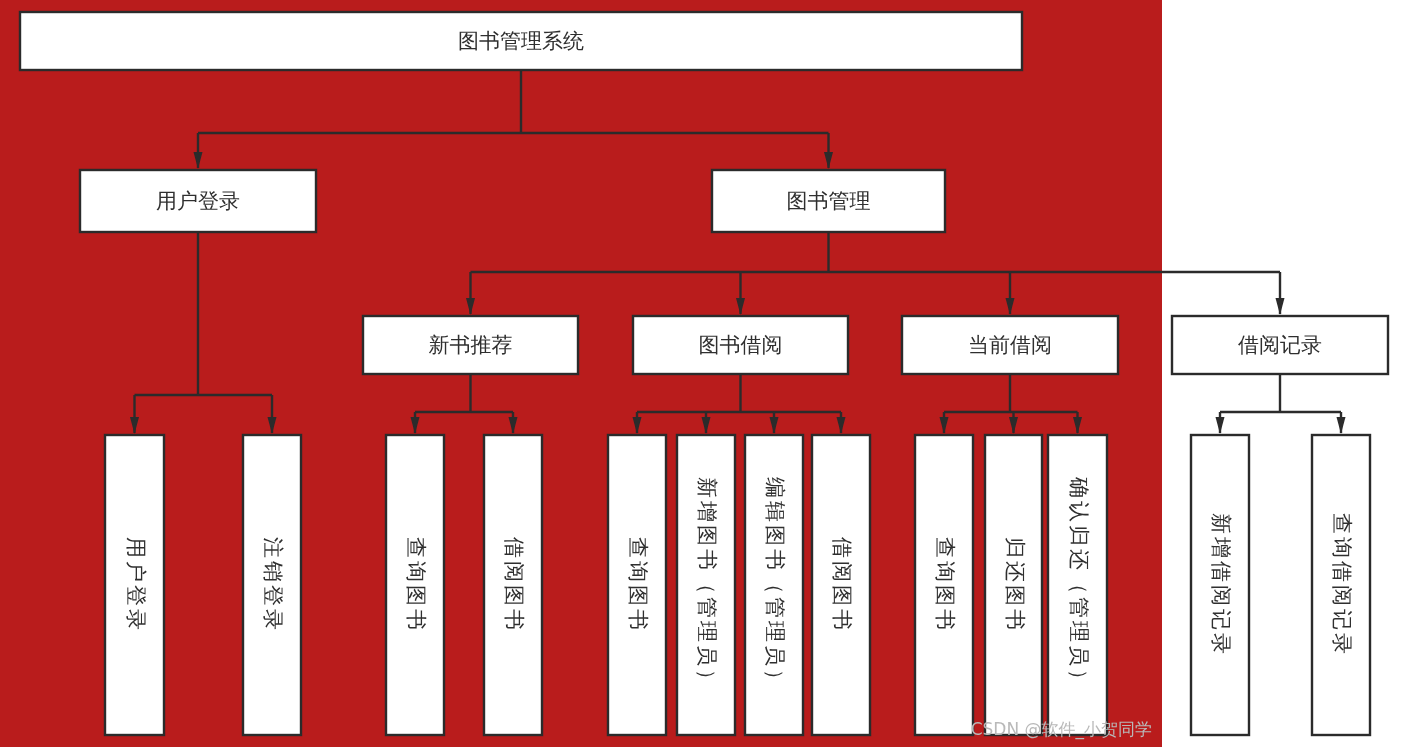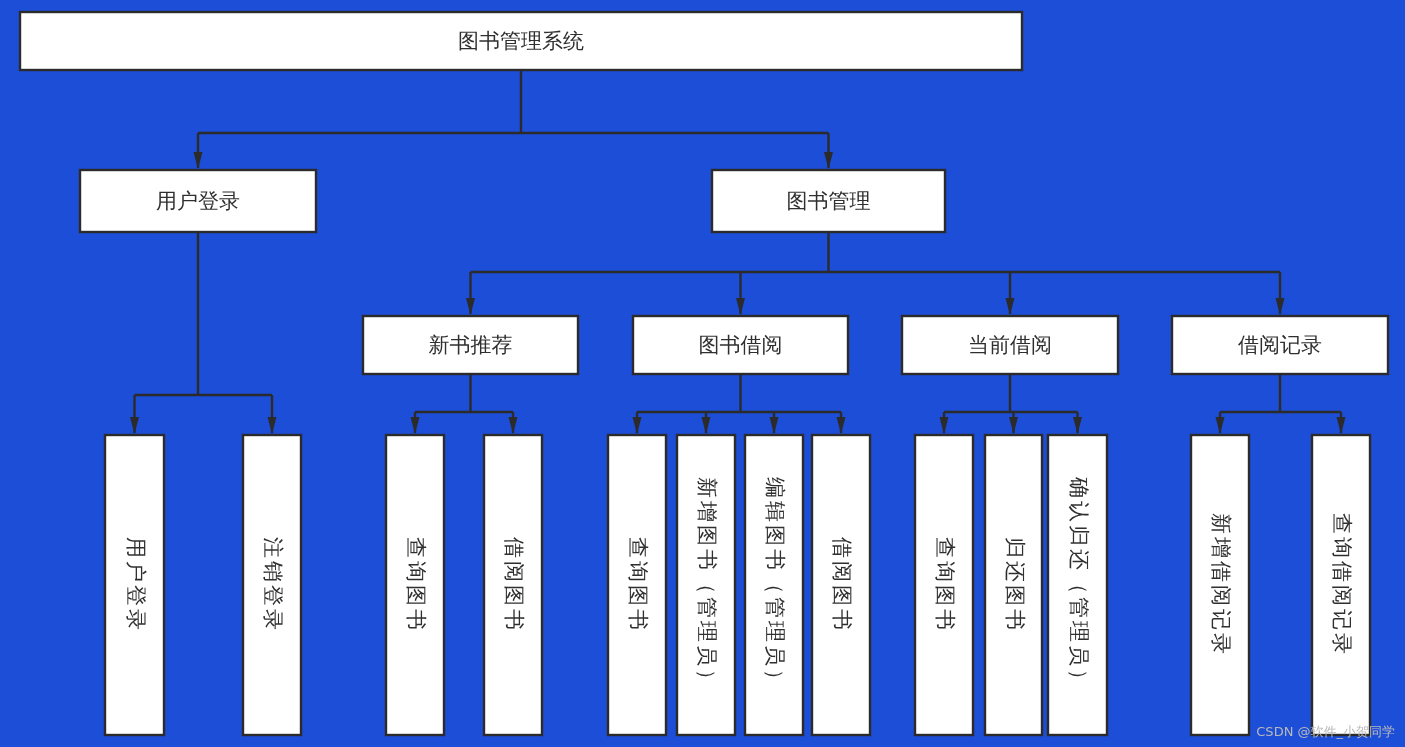--- a/index.html
+++ b/index.html
@@ -8,23 +8,23 @@
     background: #ffffff;
   }
   body {
     width: 1405px;
     height: 747px;
     font-family: "DejaVu Sans", "Liberation Sans", sans-serif;
     overflow: hidden;
   }
   #diagram-root {
     position: relative;
-    width: 1405px;
+    width: 1162px;
     height: 747px;
-    background: #1d4ed8;
+    background: #b91c1c;
   }
   svg.flow {
     position: absolute;
     left: 0;
     top: 0;
     width: 1405px;
     height: 747px;
     display: block;
   }
   .node-rect {
@@ -55,21 +55,21 @@
     font-size: 21px;
     text-anchor: middle;
     dominant-baseline: middle;
     letter-spacing: 3px;
   }
   .watermark {
     position: absolute;
     right: 10px;
     bottom: 6px;
     color: #b9b9b9;
-    font-size: 13px;
+    font-size: 17px;
     font-family: "DejaVu Sans", "Liberation Sans", sans-serif;
     white-space: nowrap;
     user-select: none;
     text-align: center;
   }
 </style>
 </head>
 <body>
 
 <div id="diagram-root">

